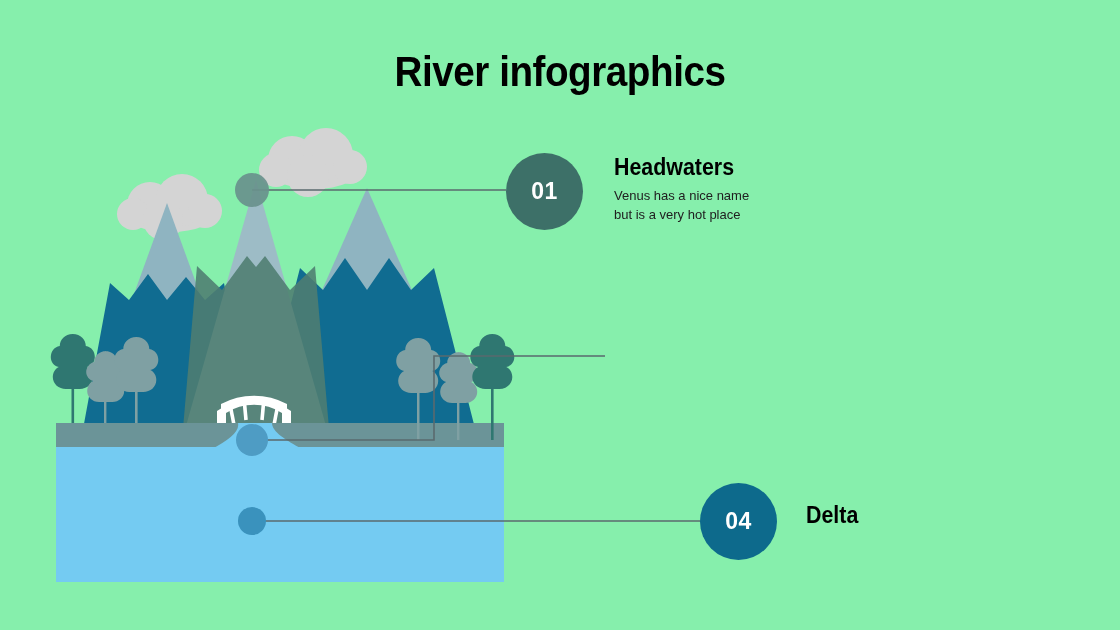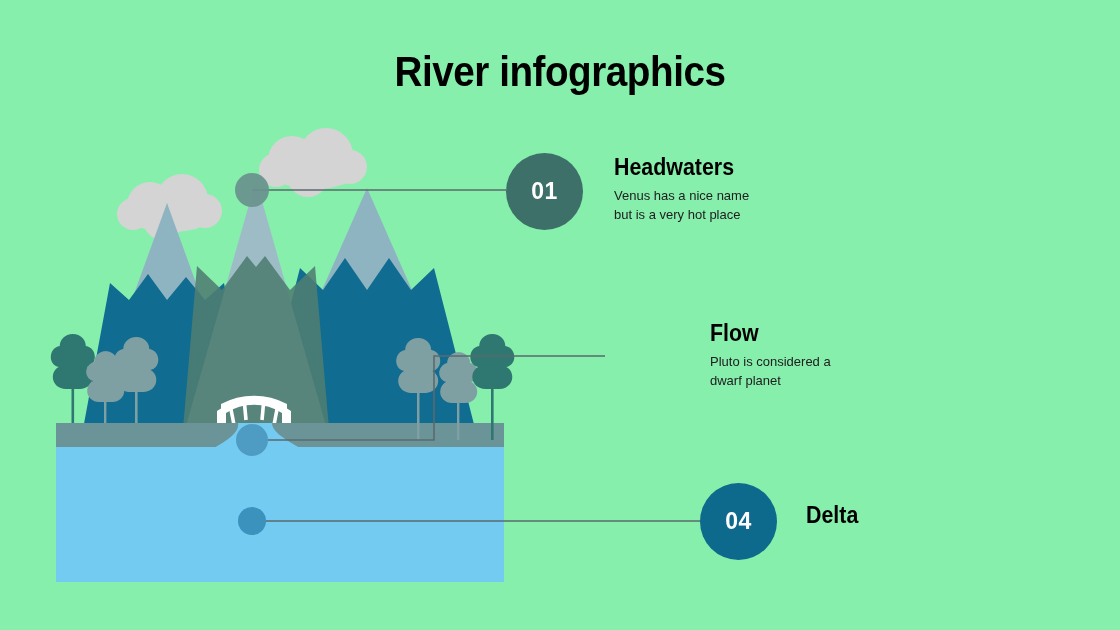--- a/index.html
+++ b/index.html
@@ -201,22 +201,17 @@
   </div>
   <div class="badge" id="badge-3" style="background: rgb(13, 106, 140);">
     <span>04</span>
   </div>
 
   <div class="entry" id="entry-1">
     <div class="head">Headwaters</div>
     <div class="body">Venus has a nice name
 but is a very hot place</div>
   </div>
-  <div class="entry" id="entry-2">
-    <div class="head">Flow</div>
-    <div class="body">Pluto is considered a
-dwarf planet</div>
-  </div>
   <div class="entry" id="entry-3">
     <div class="head">Delta</div>
   </div>
 
 </div>
 
 </body></html>

